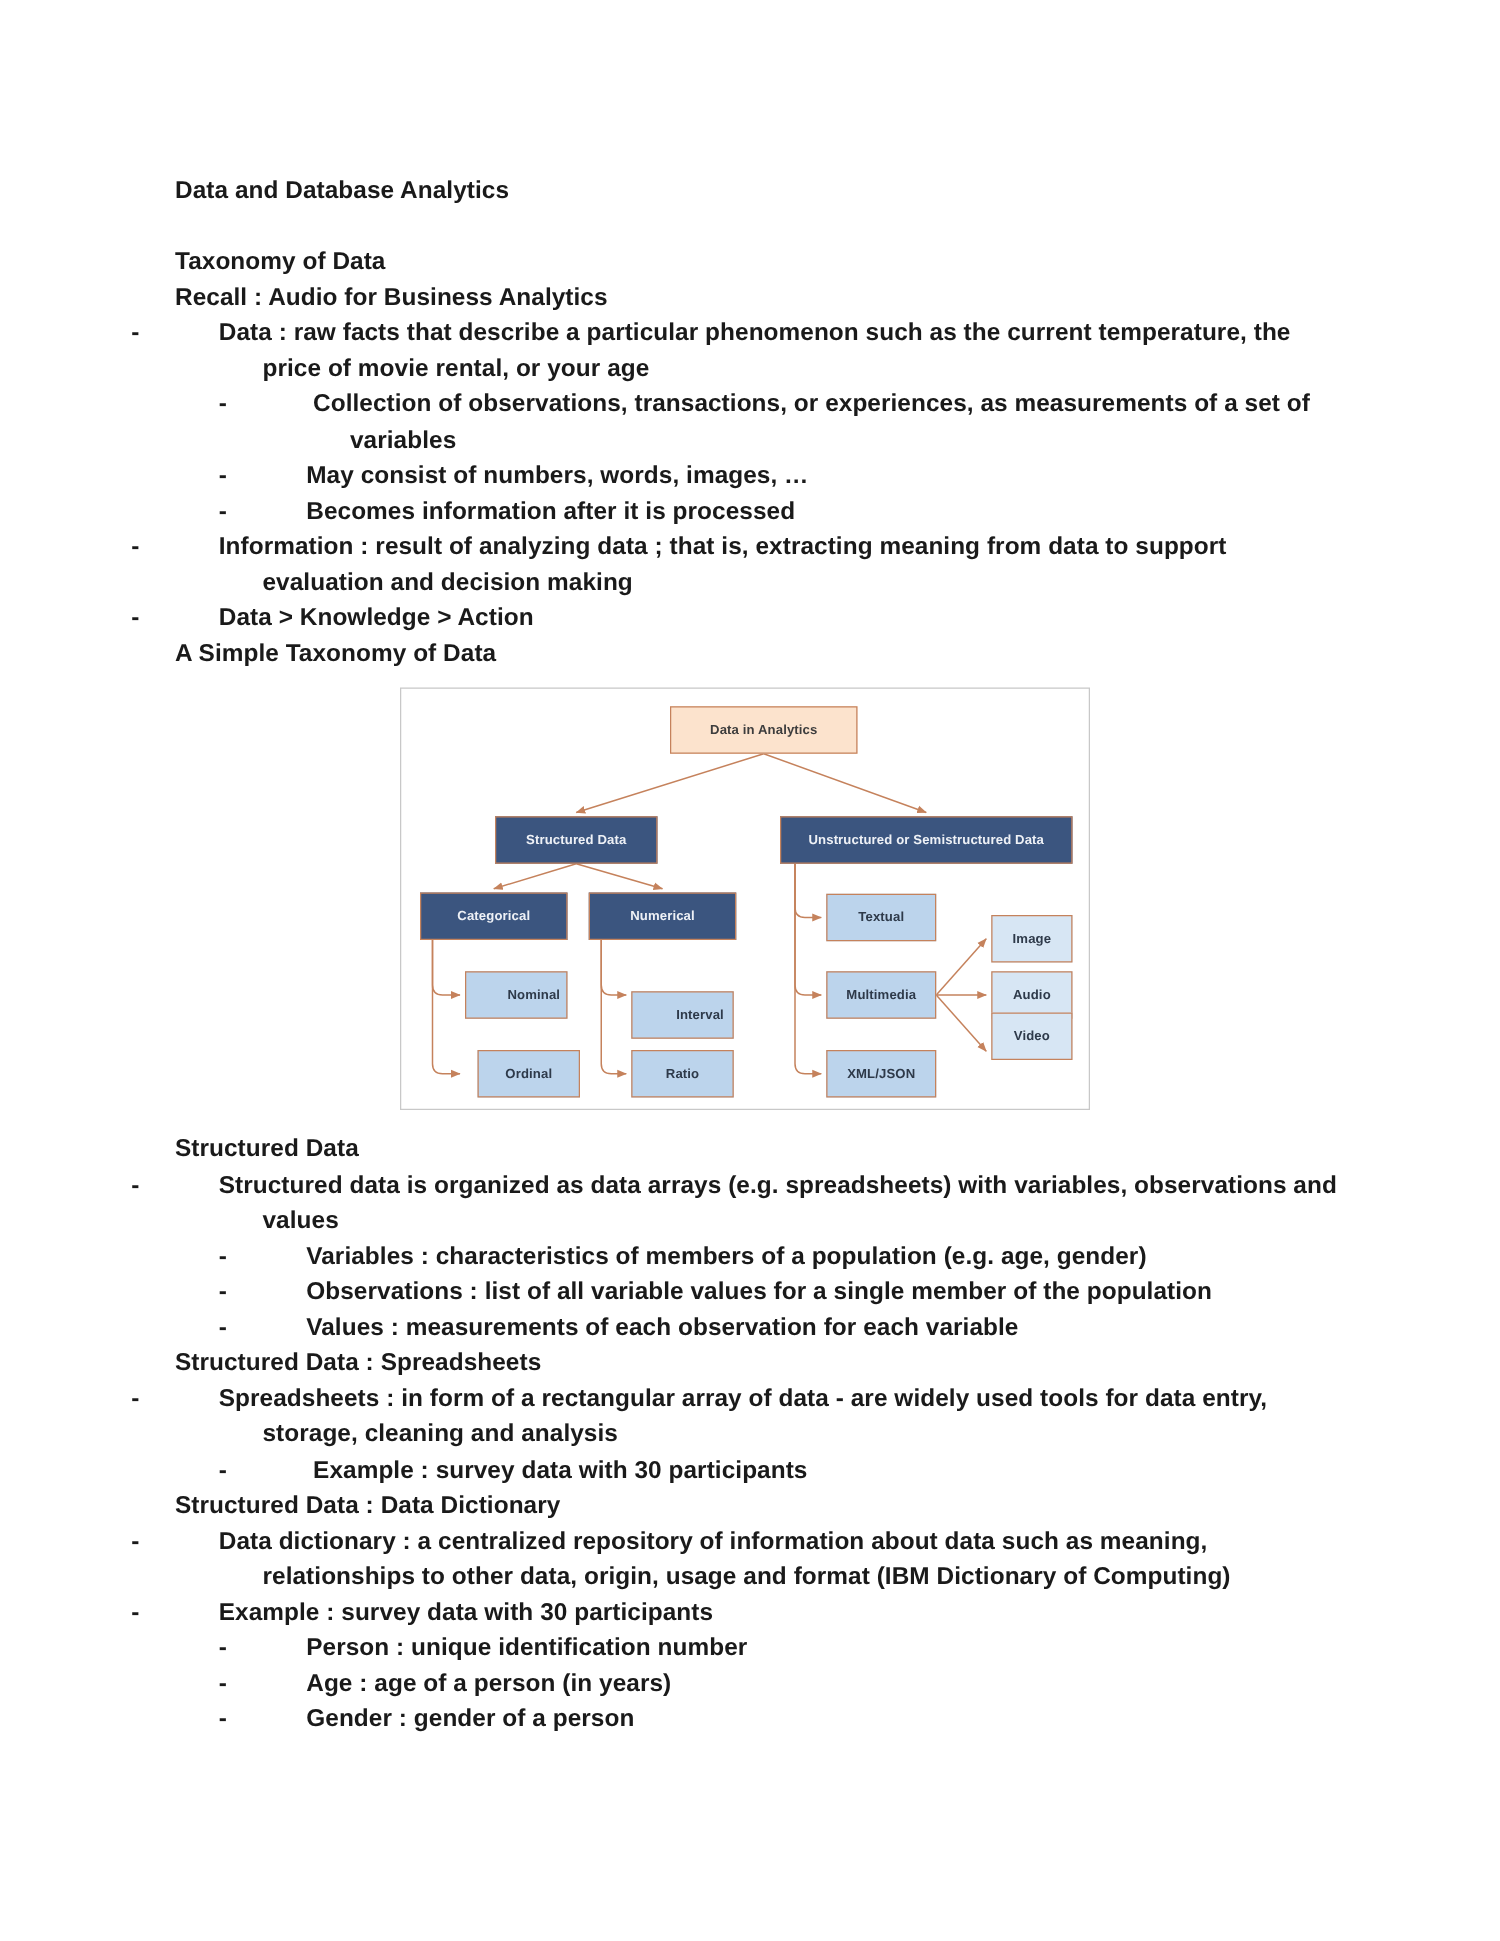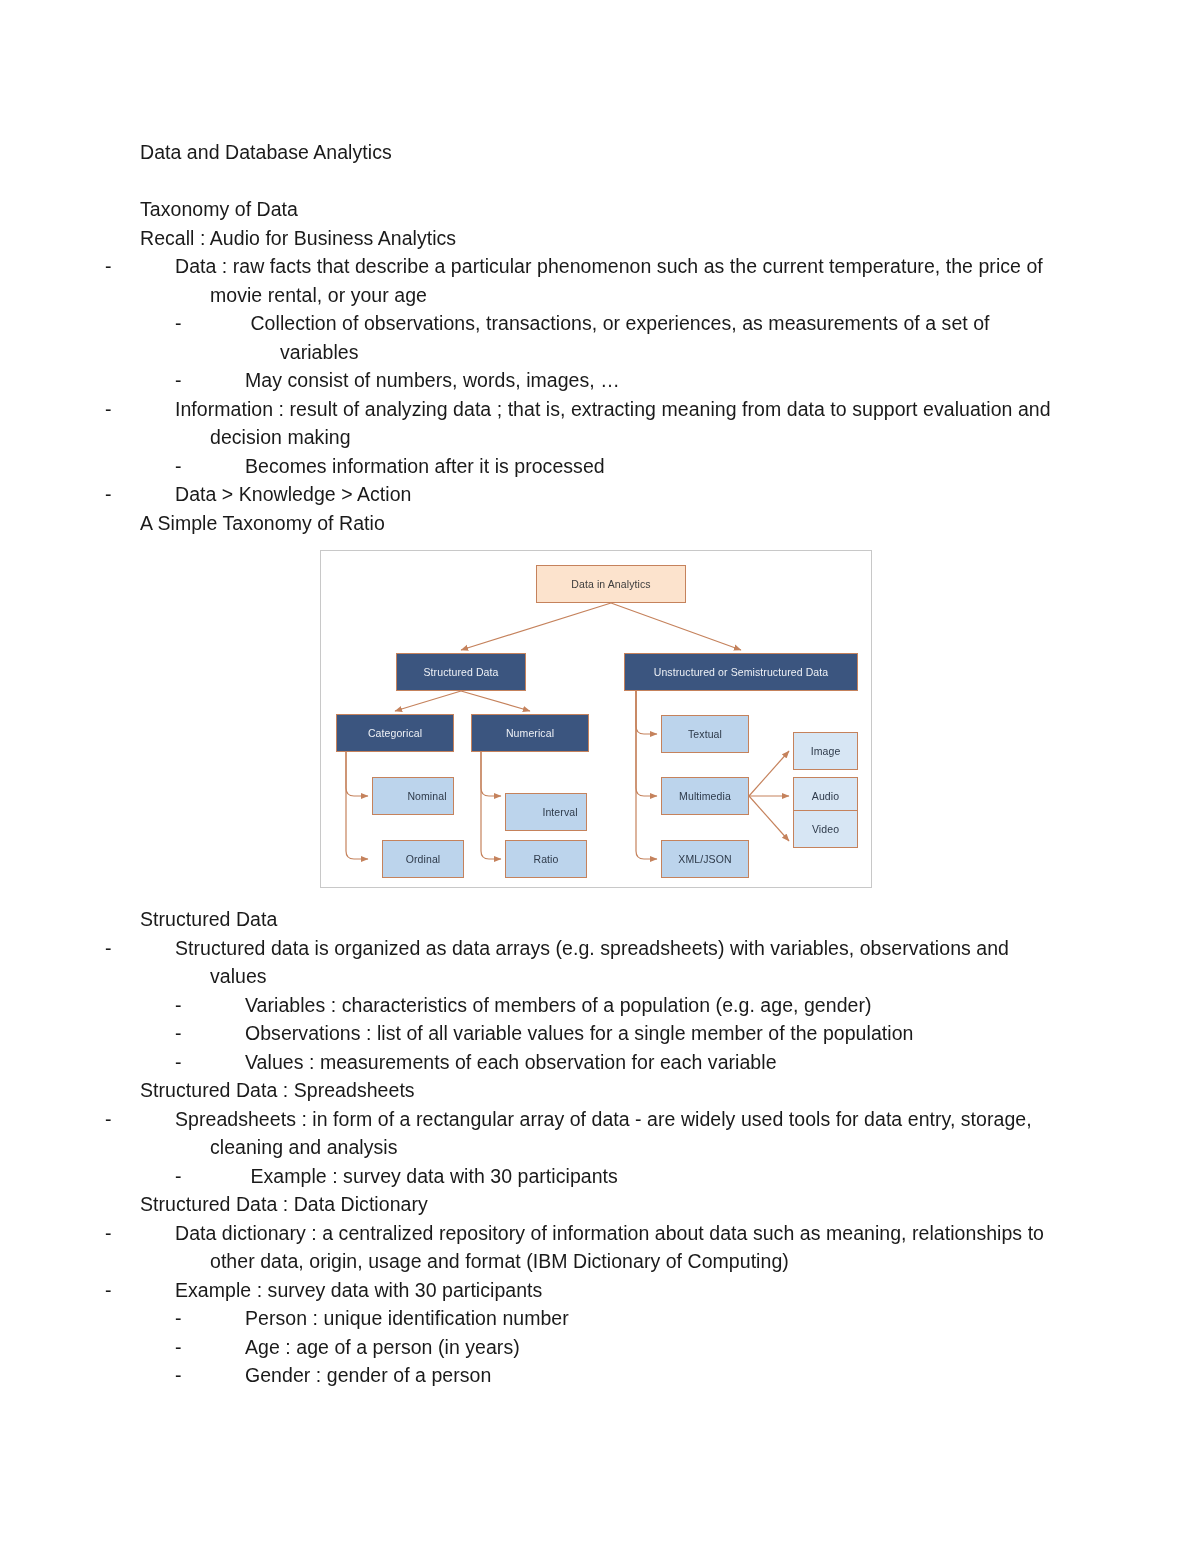--- a/index.html
+++ b/index.html
@@ -13,20 +13,21 @@
     position: relative;
     font-family: "Liberation Sans", sans-serif;
     color: #000000;
     overflow: hidden;
   }
   #page {
     position: absolute;
     left: 0; top: 0;
     width: 1200px;
     height: 1258px;
+    font-weight: bold;
   }
   .doc-body {
     position: absolute;
     left: 140px;
     top: 138px;
     width: 930px;
   }
   .line {
     font-size: 19.5px;
     line-height: 28.5px;
@@ -95,24 +96,24 @@
 <div id="page">
 
   <div class="doc-body" id="text-above">
       <div class="line lvl0">Data and Database Analytics</div>
       <div class="spacer"></div>
       <div class="line lvl0">Taxonomy of Data</div>
       <div class="line lvl0">Recall : Audio for Business Analytics</div>
       <div class="line lvl1"><span class="bullet-dash">-</span><span>Data : raw facts that describe a particular phenomenon such as the current temperature, the price of movie rental, or your age</span></div>
       <div class="line lvl2"><span class="bullet-dash">-</span><span> Collection of observations, transactions, or experiences, as measurements of a set of variables</span></div>
       <div class="line lvl2"><span class="bullet-dash">-</span><span>May consist of numbers, words, images, …</span></div>
+      <div class="line lvl2"><span class="bullet-dash">-</span><span>Becomes information after it is processed</span></div>
       <div class="line lvl1"><span class="bullet-dash">-</span><span>Information : result of analyzing data ; that is, extracting meaning from data to support evaluation and decision making</span></div>
-      <div class="line lvl2"><span class="bullet-dash">-</span><span>Becomes information after it is processed</span></div>
       <div class="line lvl1"><span class="bullet-dash">-</span><span>Data &gt; Knowledge &gt; Action</span></div>
-      <div class="line lvl0">A Simple Taxonomy of Ratio</div>
+      <div class="line lvl0">A Simple Taxonomy of Data</div>
     </div>
 
   <div id="diagram">
     <svg id="diagram-edges" viewBox="0 0 552 338" preserveAspectRatio="none">
       <defs>
         <marker id="arrowhead" markerWidth="7" markerHeight="7" refX="6" refY="3" orient="auto" markerUnits="strokeWidth">
           <path d="M0,0.4 L6.4,3 L0,5.6 z" fill="#c5825c"></path>
         </marker>
       </defs>
       <g id="edge-layer" stroke="#c5825c" stroke-width="1.2" fill="none">

